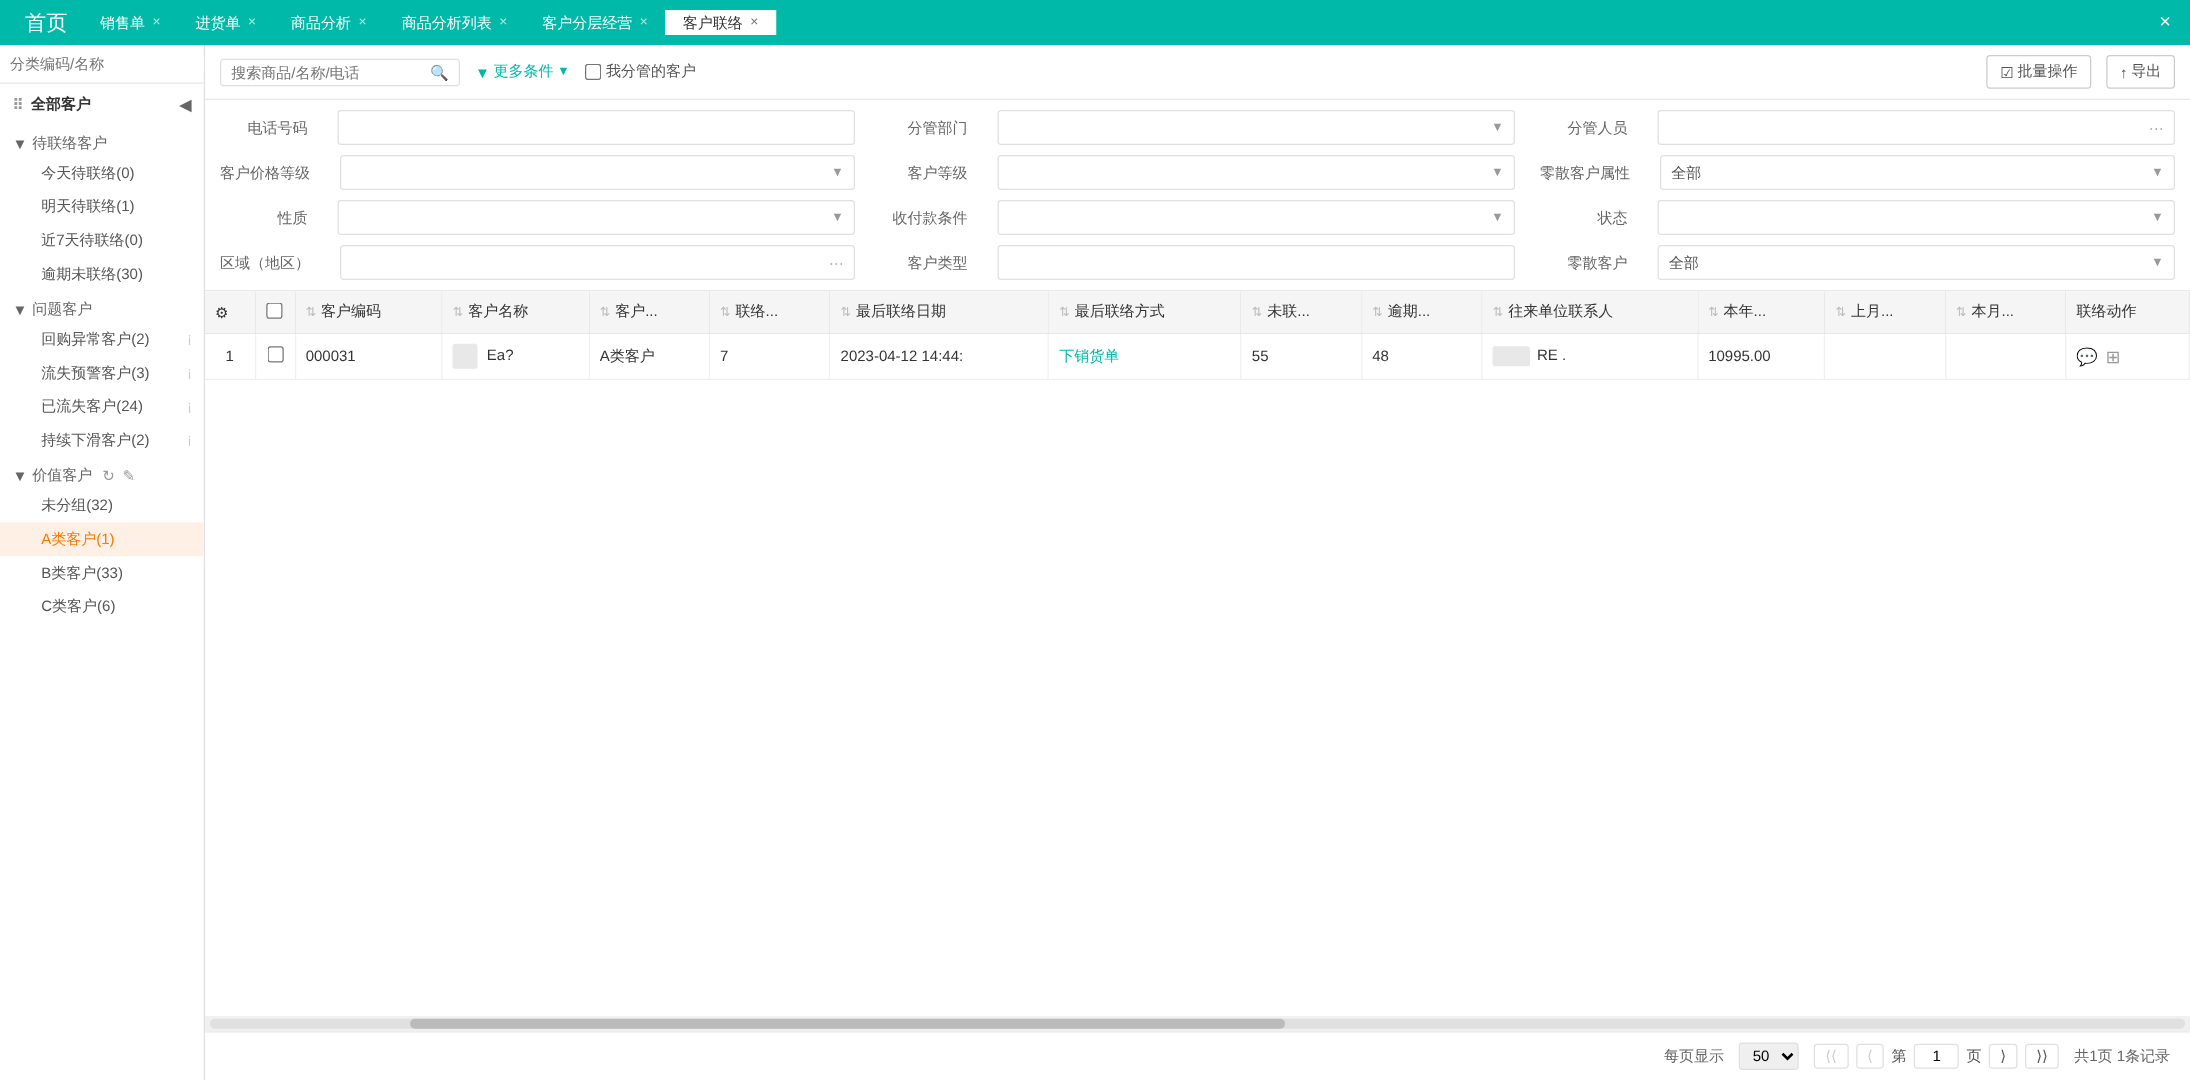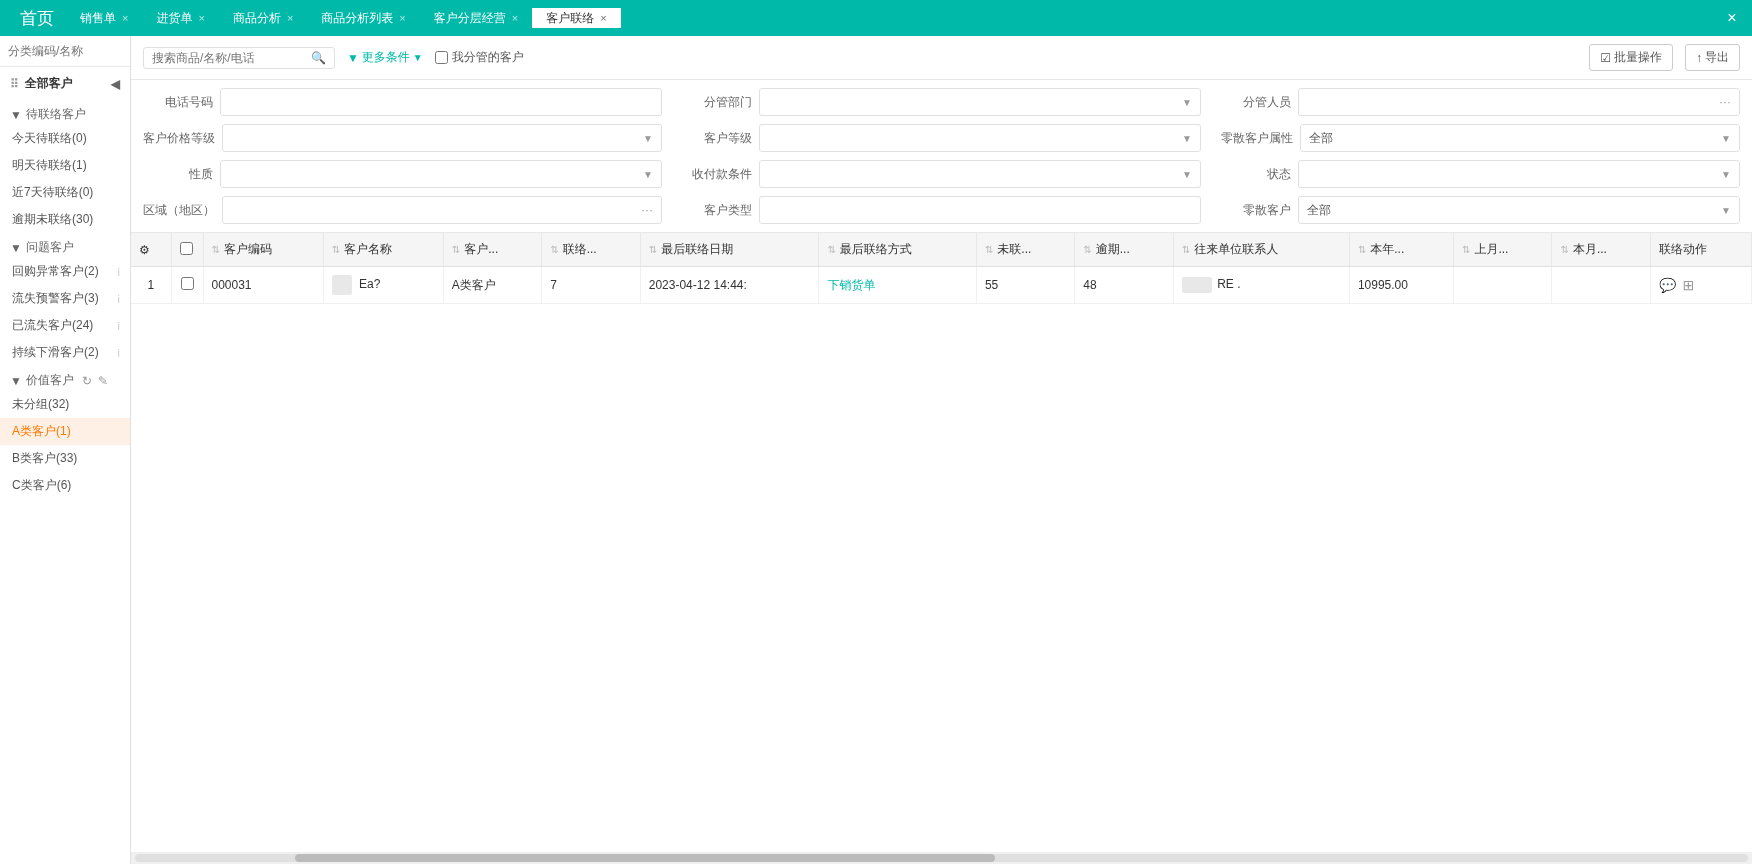--- a/index.html
+++ b/index.html
@@ -53,21 +53,21 @@
     }
 
     
     .main-layout {
       display: flex;
       height: calc(864px - 36px);
     }
 
     
     .sidebar {
-      width: 131px;
+      width: 164px;
       background: white;
       border-right: 1px solid #e0e0e0;
       display: flex;
       flex-direction: column;
       overflow-y: auto;
     }
     .sidebar-search {
       padding: 8px;
       border-bottom: 1px solid #e8e8e8;
       display: flex;
@@ -93,21 +93,21 @@
     }
     .sidebar-group-label {
       padding: 6px 10px 2px 10px;
       color: #666;
       font-size: 12px;
       display: flex;
       align-items: center;
       gap: 4px;
     }
     .sidebar-item {
-      padding: 5px 10px 5px 12px;
+      padding: 5px 10px 5px 33px;
       color: #555;
       cursor: pointer;
       font-size: 12px;
       display: flex;
       align-items: center;
       justify-content: space-between;
     }
     .sidebar-item.active { background: #fff0e6; color: #ff7700; }
     .sidebar-item .info-icon { color: #ccc; font-size: 11px; }
 
@@ -197,21 +197,21 @@
       display: flex;
       align-items: center;
       margin-bottom: 8px;
       gap: 0;
     }
     .filter-row:last-child { margin-bottom: 0; }
     .filter-cell {
       display: flex;
       align-items: center;
       flex: 1;
-      gap: 7px;
+      gap: 24px;
     }
     .filter-label {
       color: #666;
       min-width: 70px;
       text-align: right;
       font-size: 12px;
       white-space: nowrap;
     }
     .filter-select {
       flex: 1;
@@ -682,15 +682,34 @@
         </tbody>
       </table>
     </div>
 
     <div class="table-scrollbar">
       <div class="scrollbar-track">
         <div class="scrollbar-thumb"></div>
       </div>
     </div>
 
+    <div class="table-footer">
+      <div class="footer-spacer"></div>
+      <span class="per-page-label">每页显示</span>
+      <select class="per-page-select">
+        <option>50</option>
+      </select>
+
+      <div class="page-nav">
+        <button class="page-btn" disabled="">⟨⟨</button>
+        <button class="page-btn" disabled="">⟨</button>
+        <span>第</span>
+        <input class="page-input" type="text" value="1" style="">
+        <span>页</span>
+        <button class="page-btn">⟩</button>
+        <button class="page-btn">⟩⟩</button>
+      </div>
+
+      <span class="total-records">共1页 1条记录</span>
+    </div>
 
   </div>
 </div>
 
 </body></html>

